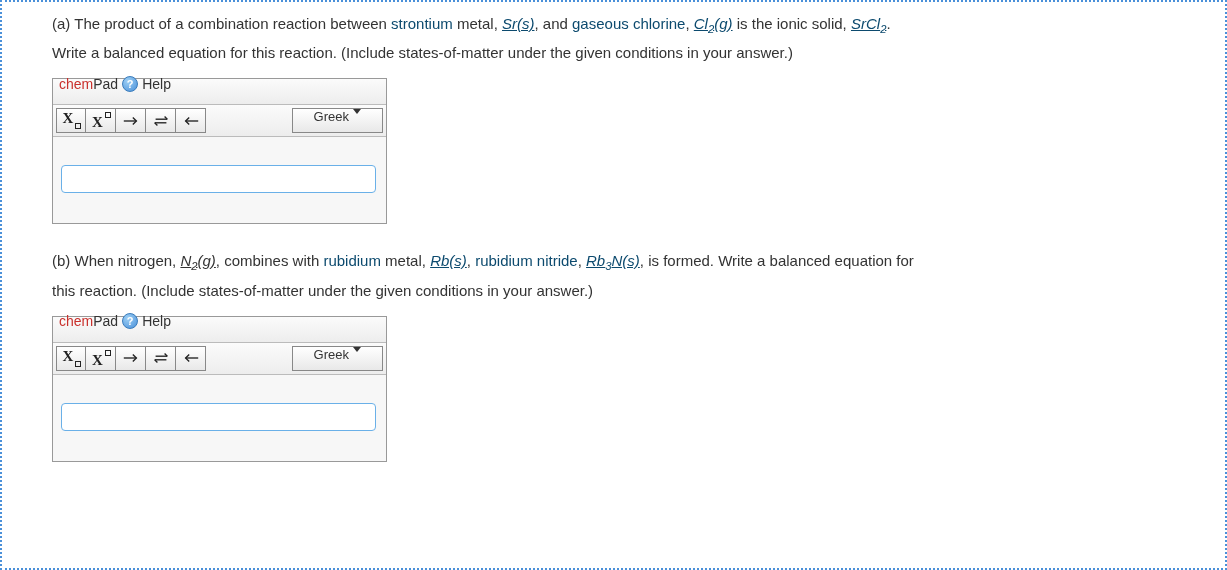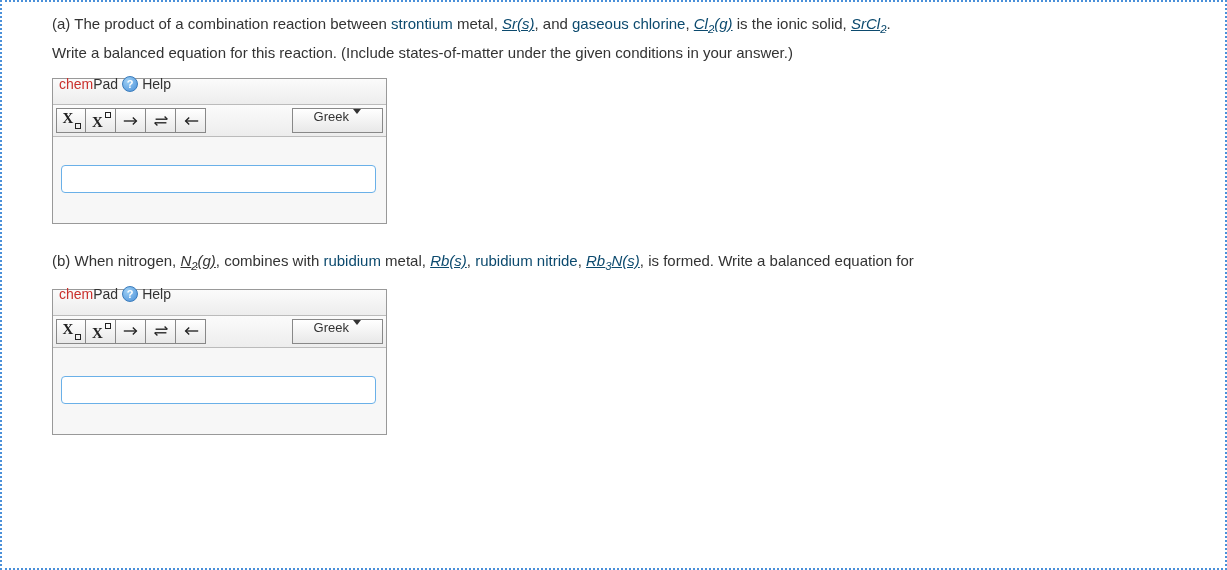--- a/index.html
+++ b/index.html
@@ -221,20 +221,21 @@
       <div class="chempad-body">
         <input class="chempad-input" type="text" value="" style="">
       </div>
     </div>
   </div>
 
   <div class="question-block">
     <div class="question-text">
       <span>(b)</span><span> When nitrogen, </span><span class="formula"><span>N</span><sub>2</sub><span>(g)</span></span><span>, combines with </span><span class="red">rubidium</span><span> metal, </span><span class="red formula"><span>Rb(s)</span></span><span>, </span><span class="red">rubidium nitride</span><span>, </span><span class="red formula"><span>Rb</span><sub>3</sub><span>N(s)</span></span><span>, is formed. Write a balanced equation for </span>
       <br>
+      <span>this reaction. (Include states-of-matter under the given conditions in your answer.)</span>
     </div>
 
     <div class="chempad-widget">
       <div class="chempad-header">
         <span class="chempad-title">
           <span class="chem">chem</span><span class="pad">Pad</span>
         </span>
         <span class="help-link">
           <span class="help-icon">?</span>
           <span>Help</span>

